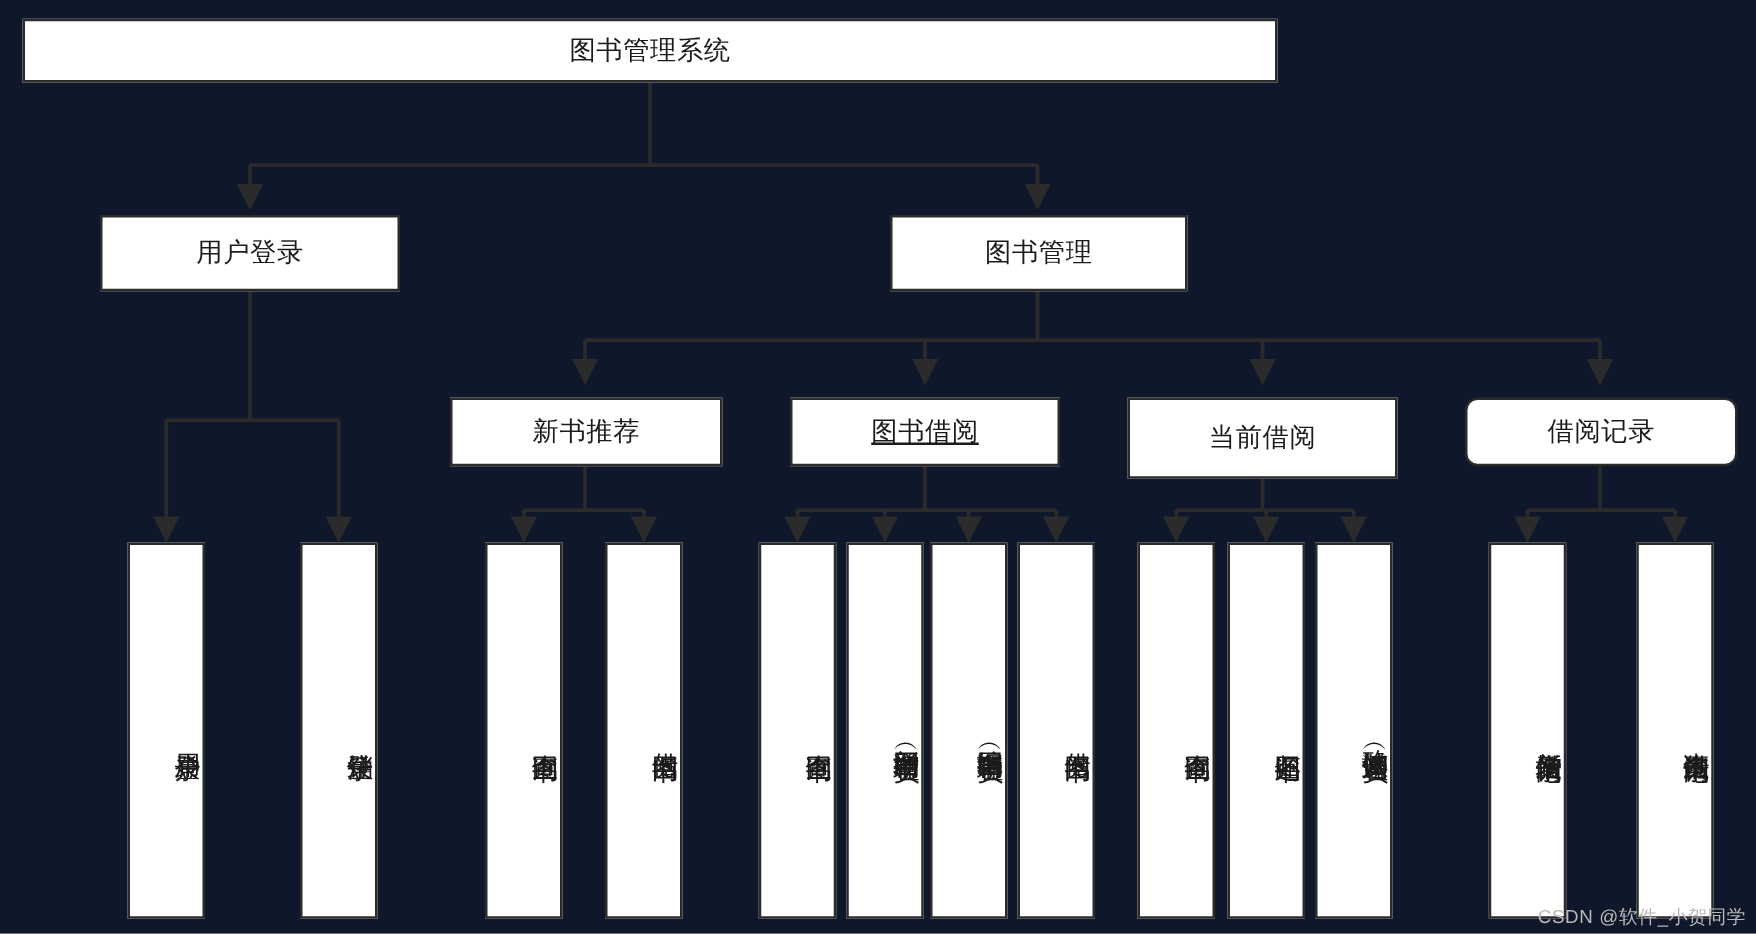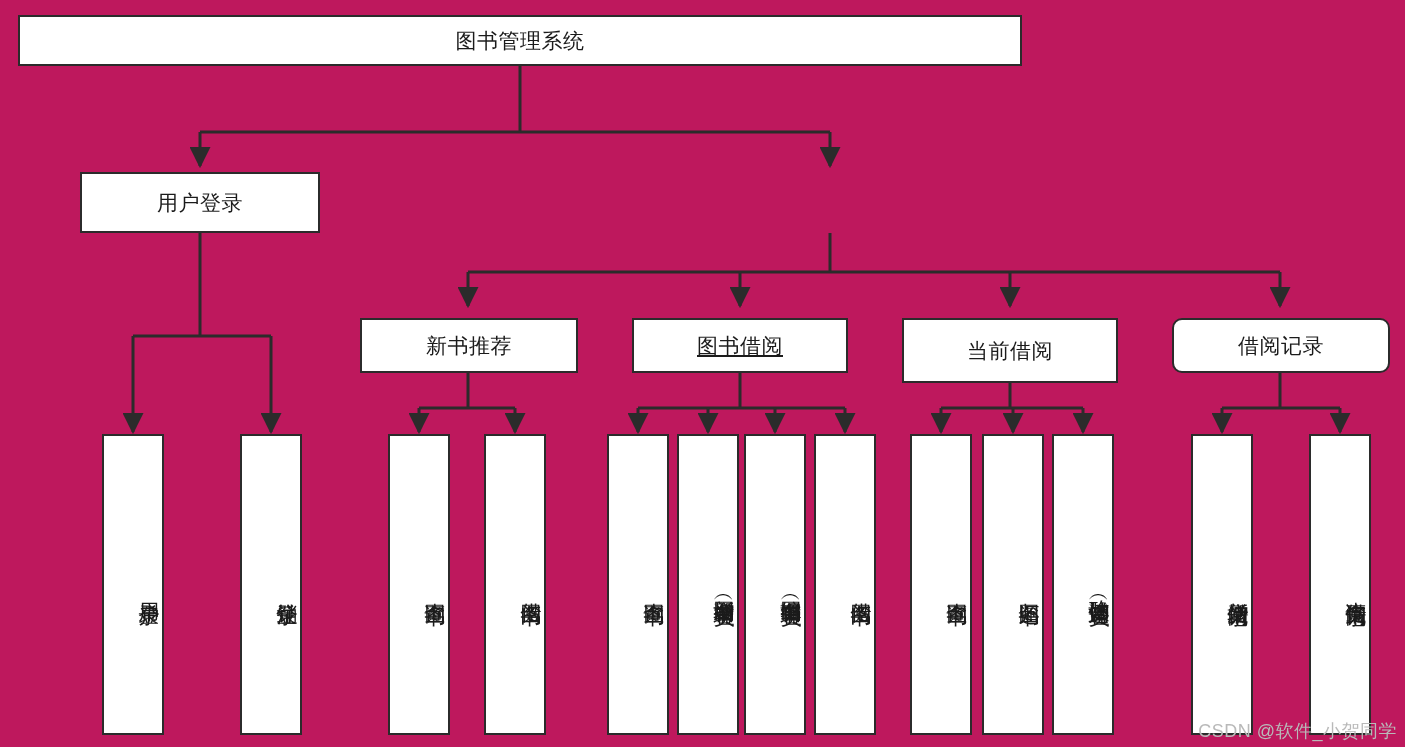--- a/index.html
+++ b/index.html
@@ -8,21 +8,21 @@
     padding: 0;
     background: #ffffff;
   }
   body {
     font-family: "Liberation Sans", "DejaVu Sans", sans-serif;
   }
   #diagram-root {
     position: relative;
     width: 1405px;
     height: 747px;
-    background: #be185d;
+    background: #0f172a;
     overflow: hidden;
   }
   #edge-layer {
     position: absolute;
     left: 0;
     top: 0;
     width: 1405px;
     height: 747px;
     pointer-events: none;
   }
@@ -54,21 +54,21 @@
   }
   .node-v span {
     writing-mode: vertical-rl;
     text-orientation: upright;
     display: block;
   }
   #watermark {
     position: absolute;
     right: 8px;
     bottom: 4px;
-    font-size: 18px;
+    font-size: 15px;
     color: #b9b9b9;
     white-space: nowrap;
     letter-spacing: 0.5px;
   }
 </style>
 </head>
 <body>
 
 <div id="diagram-root">
 
@@ -122,20 +122,23 @@
     </g>
   </svg>
 
   <div class="node node-h" style="left:18px; top:15px; width:1004px; height:51px;">
     <span>图书管理系统</span>
   </div>
 
   <div class="node node-h" style="left:80px; top:172px; width:240px; height:61px;">
     <span>用户登录</span>
   </div>
+  <div class="node node-h" style="left:712px; top:172px; width:238px; height:61px;">
+    <span>图书管理</span>
+  </div>
 
   <div class="node node-h" style="left:360px; top:318px; width:218px; height:55px;">
     <span>新书推荐</span>
   </div>
   <div class="node node-h" style="left:632px; top:318px; width:216px; height:55px;text-decoration:underline;">
     <span>图书借阅</span>
   </div>
   <div class="node node-h" style="left:902px; top:318px; width:216px; height:65px;">
     <span>当前借阅</span>
   </div>

